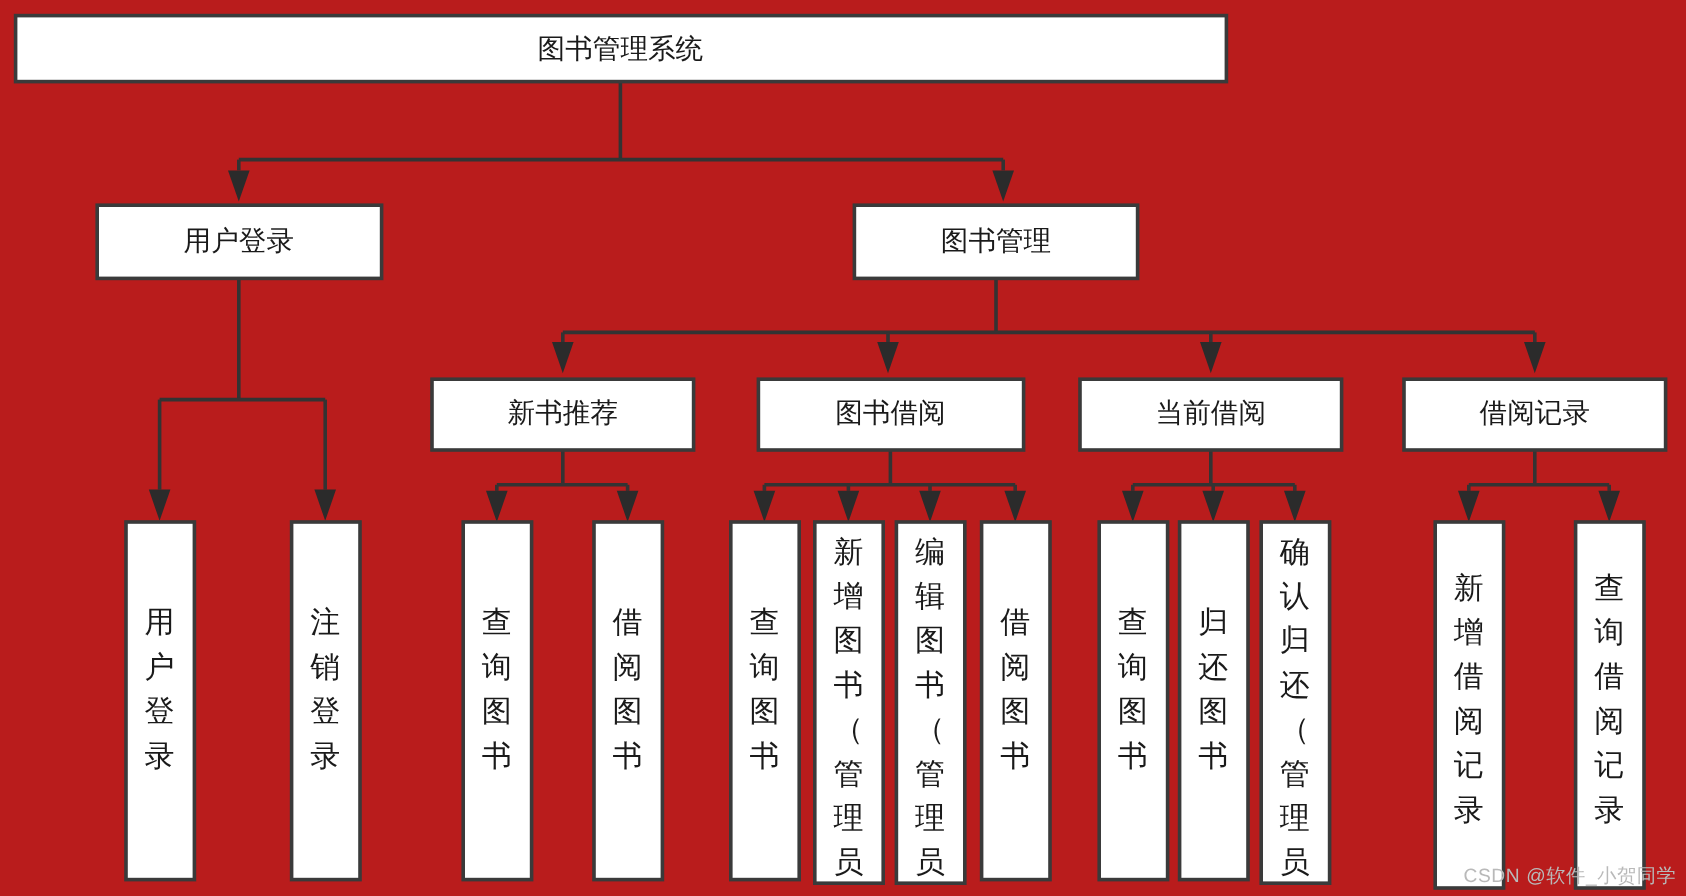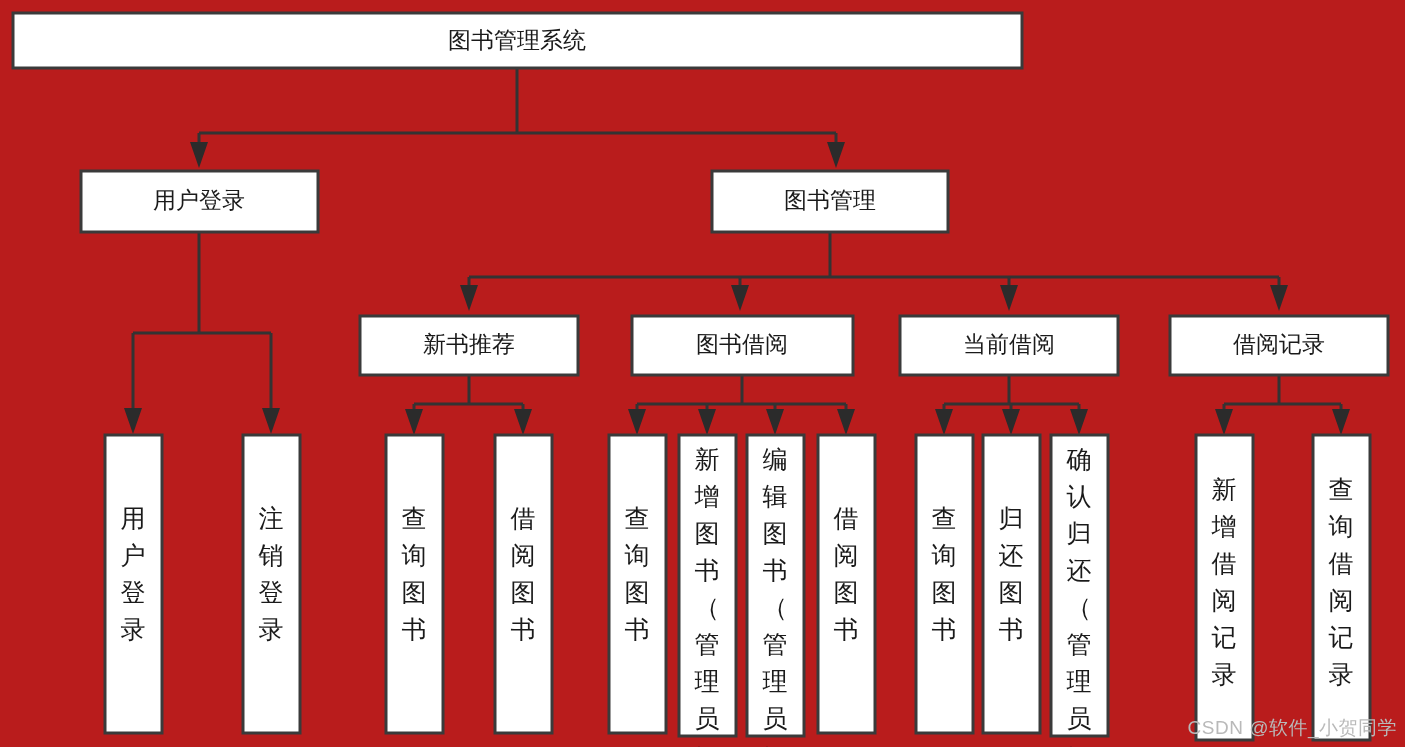--- a/index.html
+++ b/index.html
@@ -18,21 +18,21 @@
     text-anchor:middle;dominant-baseline:middle;
   }
   .vlabel{
     font-family:"Liberation Sans","DejaVu Sans",sans-serif;
     fill:#1a1a1a;font-size:25px;
     text-anchor:middle;
   }
   .watermark{
     position:absolute;right:8px;bottom:6px;
     font-family:"Liberation Sans","DejaVu Sans",sans-serif;
-    font-size:19px;color:#b9b9b9;white-space:nowrap;
+    font-size:16px;color:#b9b9b9;white-space:nowrap;
     letter-spacing:0.5px;pointer-events:none;
   }
 </style>
 </head>
 <body>
 
 <div id="stage">
 
   <svg class="diagram" viewBox="0 0 1405 747" xmlns="http://www.w3.org/2000/svg">
 

